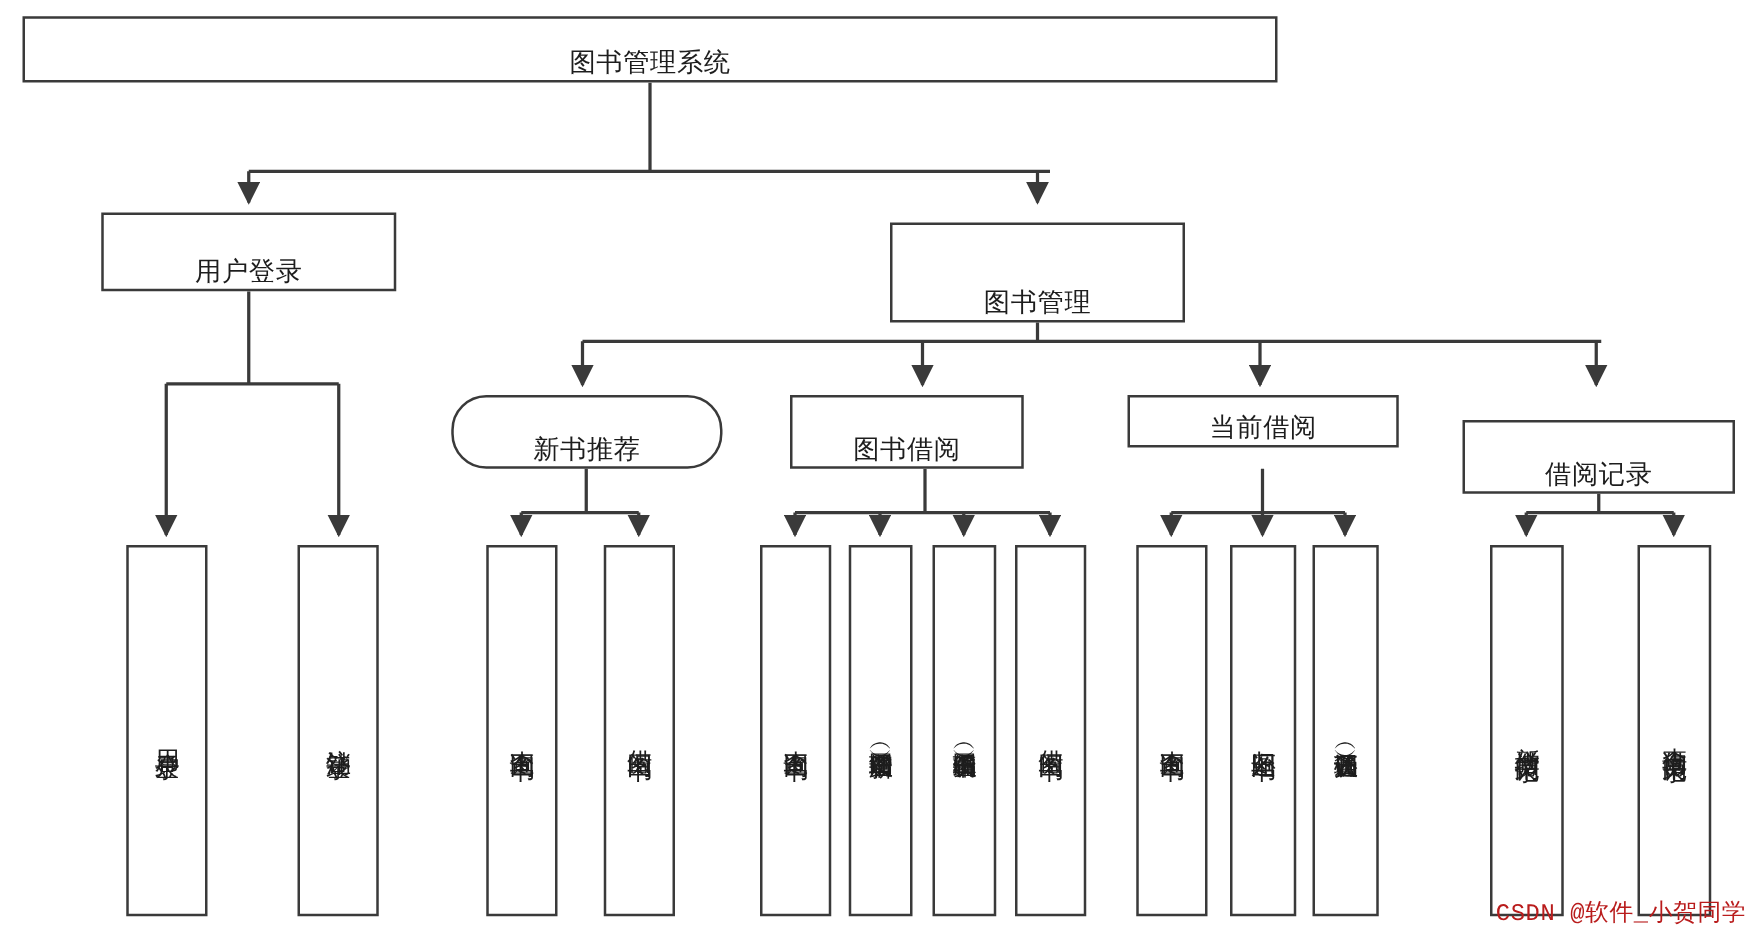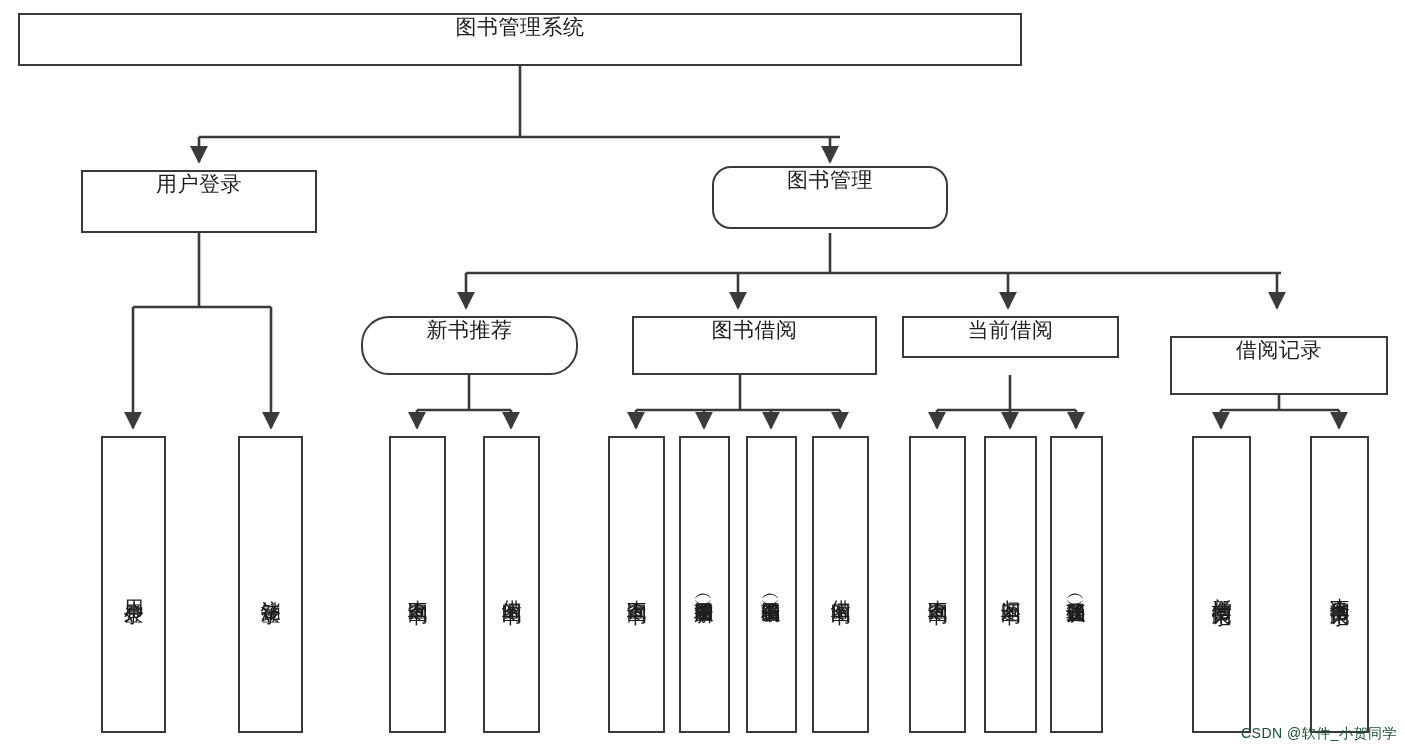--- a/index.html
+++ b/index.html
@@ -21,21 +21,21 @@
     width:1405px;
     height:747px;
     pointer-events:none;
   }
   .node{
     position:absolute;
     box-sizing:border-box;
     background:#ffffff;
     border:2px solid #3a3a3a;
     display:flex;
-    align-items:flex-start;
+    align-items:flex-end;
     justify-content:center;
     z-index:3;
   }
   .node .node-label{
     font-size:21px;
     line-height:1.22;
     letter-spacing:0.5px;
     color:#1d1d1d;
     white-space:nowrap;
     text-align:center;
@@ -61,26 +61,26 @@
     max-height:100%;
   }
   .node.vert.tight .node-label{
     font-size:19px;
     letter-spacing:0px;
   }
   #watermark{
     position:absolute;
     right:8px;
     bottom:4px;
-    font-size:14px;
-    color:#14532d;
+    font-size:19px;
+    color:#b91c1c;
     letter-spacing:0.5px;
     z-index:9;
     white-space:nowrap;
-    font-family:Liberation Sans, sans-serif;
+    font-family:Liberation Mono, monospace;
   }
 </style>
 </head>
 <body>
 
 <div id="diagram-root">
 
   <svg id="connectors" viewBox="0 0 1405 747" xmlns="http://www.w3.org/2000/svg">
     <defs>
       <marker id="arrow" viewBox="0 0 10 10" refX="9" refY="5" markerWidth="7" markerHeight="7" orient="auto-start-reverse">
@@ -131,27 +131,27 @@
     </g>
   </svg>
 
   <div id="nodes-layer">
       <div class="node horiz" style="left: 18px; top: 13px; width: 1004px; height: 53px;">
         <span class="node-label">图书管理系统</span>
       </div>
       <div class="node horiz" style="left: 81px; top: 170px; width: 236px; height: 63px;">
         <span class="node-label">用户登录</span>
       </div>
-      <div class="node horiz" style="left: 712px; top: 166px; width: 236px; height: 63px; border-radius: 19px;">
+      <div class="node horiz" style="left: 712px; top: 178px; width: 236px; height: 80px;">
         <span class="node-label">图书管理</span>
       </div>
       <div class="node horiz" style="left: 361px; top: 316px; width: 217px; height: 59px; border-radius: 28px;">
         <span class="node-label">新书推荐</span>
       </div>
-      <div class="node horiz" style="left: 632px; top: 316px; width: 245px; height: 59px;">
+      <div class="node horiz" style="left: 632px; top: 316px; width: 187px; height: 59px;">
         <span class="node-label">图书借阅</span>
       </div>
       <div class="node horiz" style="left: 902px; top: 316px; width: 217px; height: 42px;">
         <span class="node-label">当前借阅</span>
       </div>
       <div class="node horiz" style="left: 1170px; top: 336px; width: 218px; height: 59px;">
         <span class="node-label">借阅记录</span>
       </div>
       <div class="node vert" style="left: 101px; top: 436px; width: 65px; height: 297px;">
         <span class="node-label">用户登录</span>

